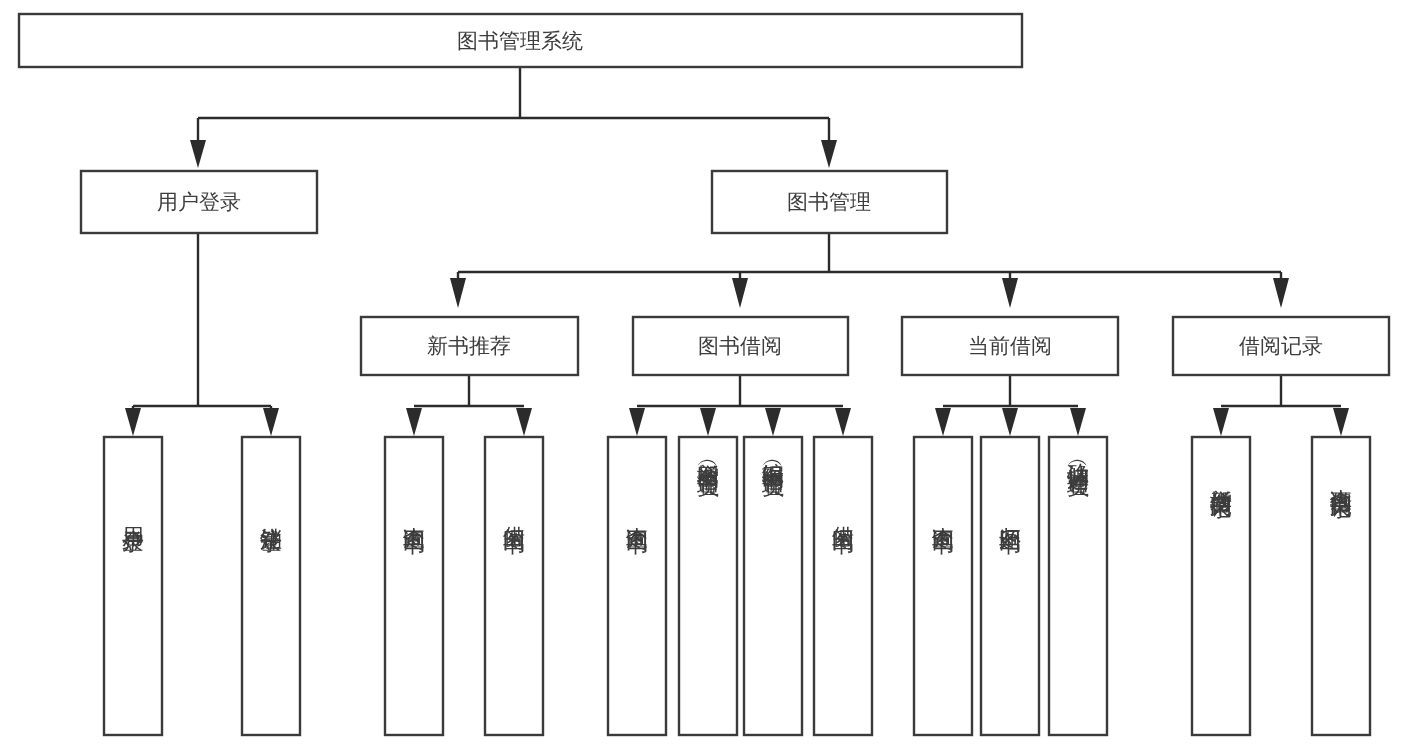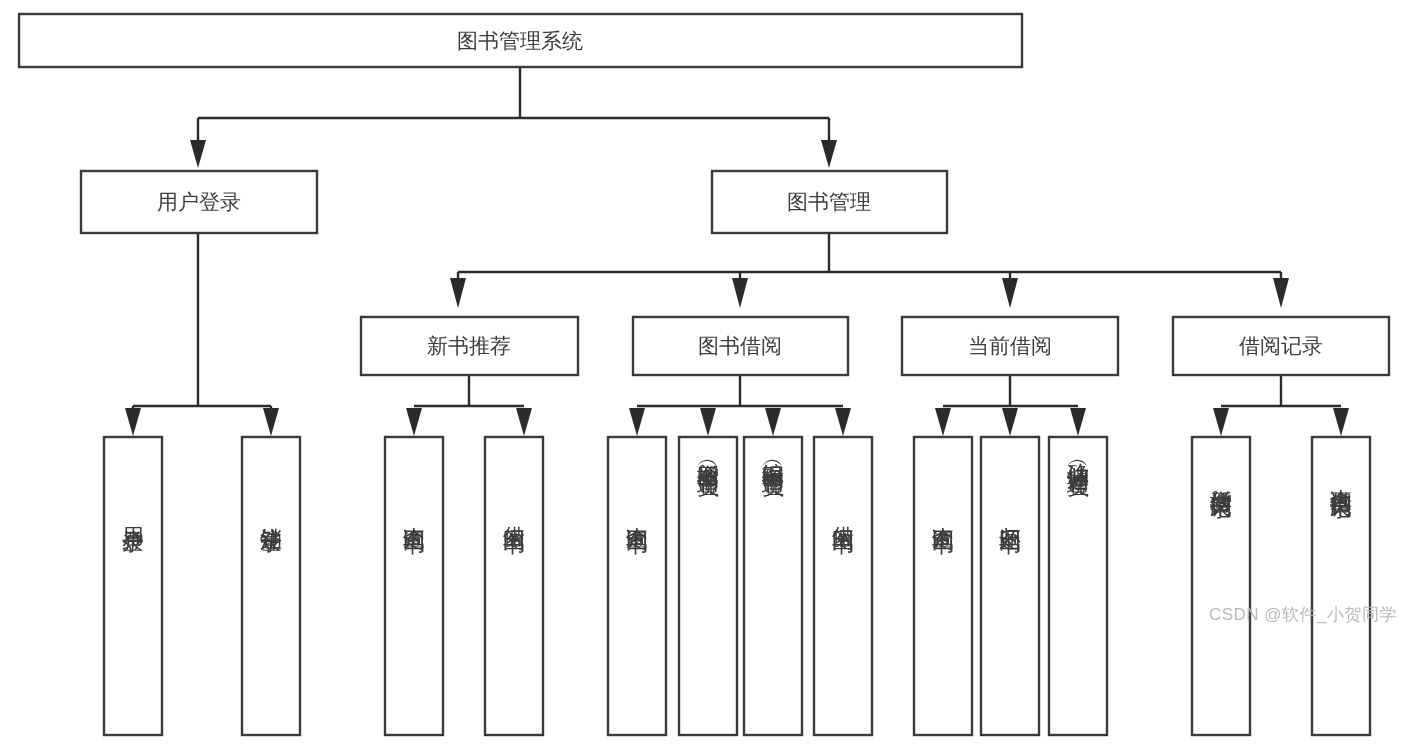--- a/index.html
+++ b/index.html
@@ -245,15 +245,14 @@
     <span class="vert-label" style="margin-top:8px;">确认归还（管理员）</span>
   </div>
 
   <div class="vert-label-wrap" style="left:1192px; top:437px; width:58px; height:298px;">
     <span class="vert-label" style="margin-top:34px;">新增借阅记录</span>
   </div>
   <div class="vert-label-wrap" style="left:1312px; top:437px; width:58px; height:298px;">
     <span class="vert-label" style="margin-top:34px;">查询借阅记录</span>
   </div>
 
-  <div class="watermark">CSDN @软件_小贺同学</div>
 
 </div>
 
 </body></html>

